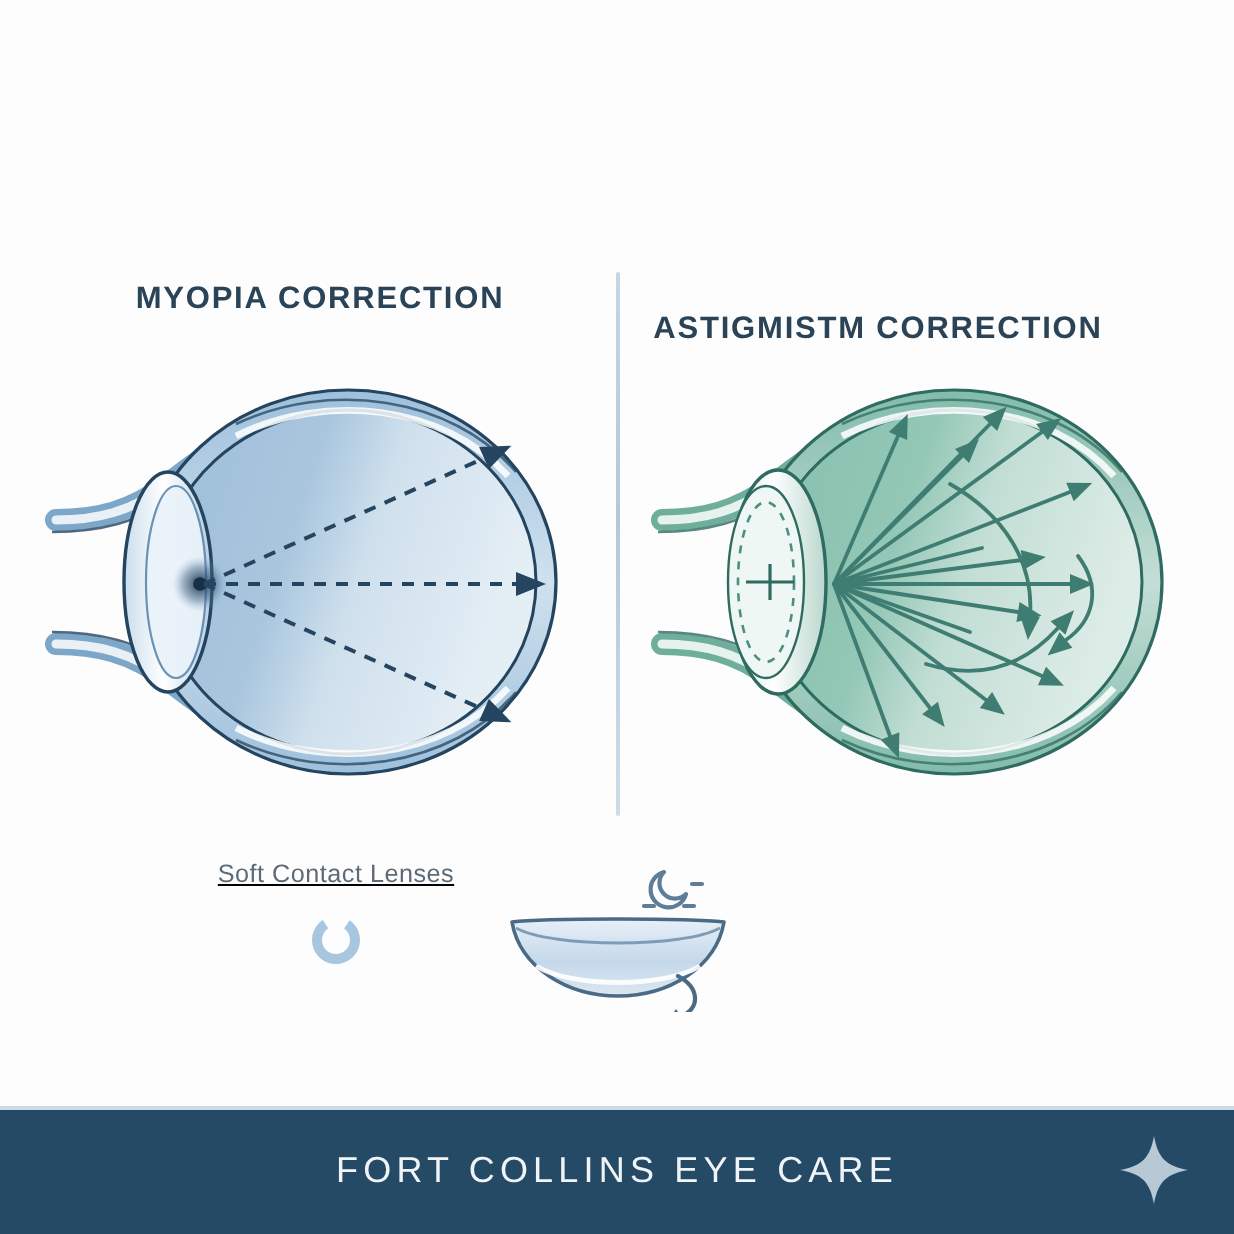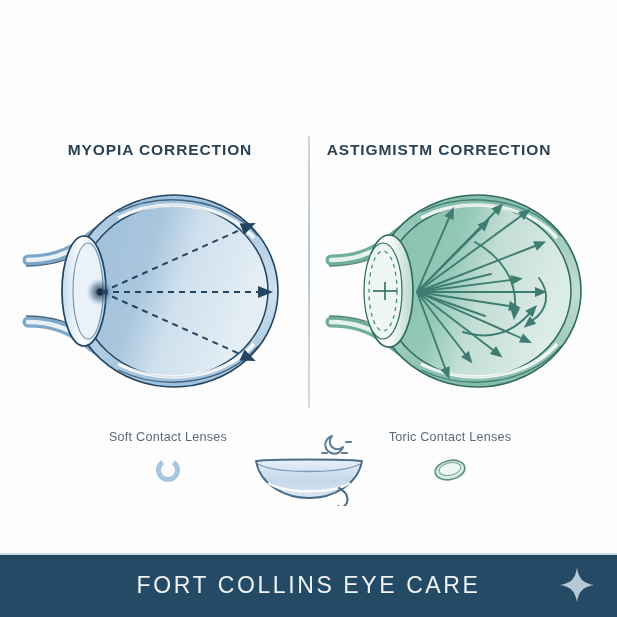--- a/index.html
+++ b/index.html
@@ -16,21 +16,21 @@
   .col-title{
     position:absolute;
     font-size:15.5px;
     font-weight:bold;
     letter-spacing:0.9px;
     color:#2b4356;
     white-space:nowrap;
     text-align:center;
   }
   #title-left{left:0;width:320px;top:141px;}
-  #title-right{left:309px;width:260px;top:141px;}
+  #title-right{left:309px;width:260px;top:156px;}
 
   
   .divider{
     position:absolute;
     left:308px;top:136px;
     width:2px;height:272px;
     background:linear-gradient(to bottom,#c6d6e2,#b4c8d8 45%,#cfdce6);
     border-radius:1px;
   }
 
@@ -41,41 +41,41 @@
 
   
   .lens-block{position:absolute;text-align:center;}
   .lens-label{
     font-size:12.6px;
     color:#5c6b77;
     letter-spacing:0.25px;
     line-height:16.5px;
     white-space:pre-line;
   }
-  #lens-soft{left:48px;top:429px;width:240px;}
+  #lens-soft{left:48px;top:429px;width:240px;text-decoration:underline;}
   #lens-toric{left:330px;top:429px;width:240px;}
   #lens-ortho{left:238px;top:428px;width:142px;}
   #lens-ortho .lens-label{margin-top:4px;}
 
   .icon-soft{margin-top:9px;}
   .icon-toric{margin-top:9px;}
 
   
   .footer{
     position:absolute;
     left:0;top:553px;width:617px;height:64px;
     background:#254a66;
     display:flex;align-items:center;justify-content:center;
   }
   .footer-rule{
     position:absolute;left:0;top:0;width:617px;height:2px;
     background:#cdd9e3;
   }
   .footer-title{
-    font-size:23px;
+    font-size:18px;
     letter-spacing:2.6px;
     color:#f0f4f7;
     white-space:nowrap;
   }
   .footer-spark{
     position:absolute;right:22px;top:50%;
     transform:translateY(-50%);
     width:36px;height:36px;
   }
 </style>
@@ -273,29 +273,20 @@
         <path d="M30,55 C48,66 94,66 112,55" fill="none" stroke="#ffffff" stroke-width="2.4" opacity="0.9"></path>
       </g>
 
       <g>
         <path d="M101,60 C112,66 112,76 103,80" fill="none" stroke="#4a6b86" stroke-width="2.1" stroke-linecap="round"></path>
         <polygon points="0,-4 9,0 0,4" fill="#4a6b86" transform="translate(102,80) rotate(152)"></polygon>
       </g>
     </svg>
   </div>
 
-  <div class="lens-block" id="lens-toric">
-    <div class="lens-label">Toric Contact Lenses</div>
-    <div class="icon-toric">
-      <svg width="40" height="30" viewBox="0 0 40 30">
-        <ellipse cx="20" cy="15" rx="15" ry="9.5" fill="#dcece4" stroke="#5d9183" stroke-width="1.7" transform="rotate(-12 20 15)"></ellipse>
-        <ellipse cx="20" cy="14" rx="11" ry="6.2" fill="#eef7f3" stroke="#7fae9f" stroke-width="1.2" transform="rotate(-12 20 14)"></ellipse>
-      </svg>
-    </div>
-  </div>
 
   <div class="footer">
     <div class="footer-rule"></div>
     <div class="footer-title">FORT COLLINS EYE CARE</div>
     <svg class="footer-spark" viewBox="0 0 36 36">
       <path d="M18,1 C20,12 24,16 35,18 C24,20 20,24 18,35 C16,24 12,20 1,18 C12,16 16,12 18,1 Z" fill="#b8c9d6"></path>
     </svg>
   </div>
 
 </div>

